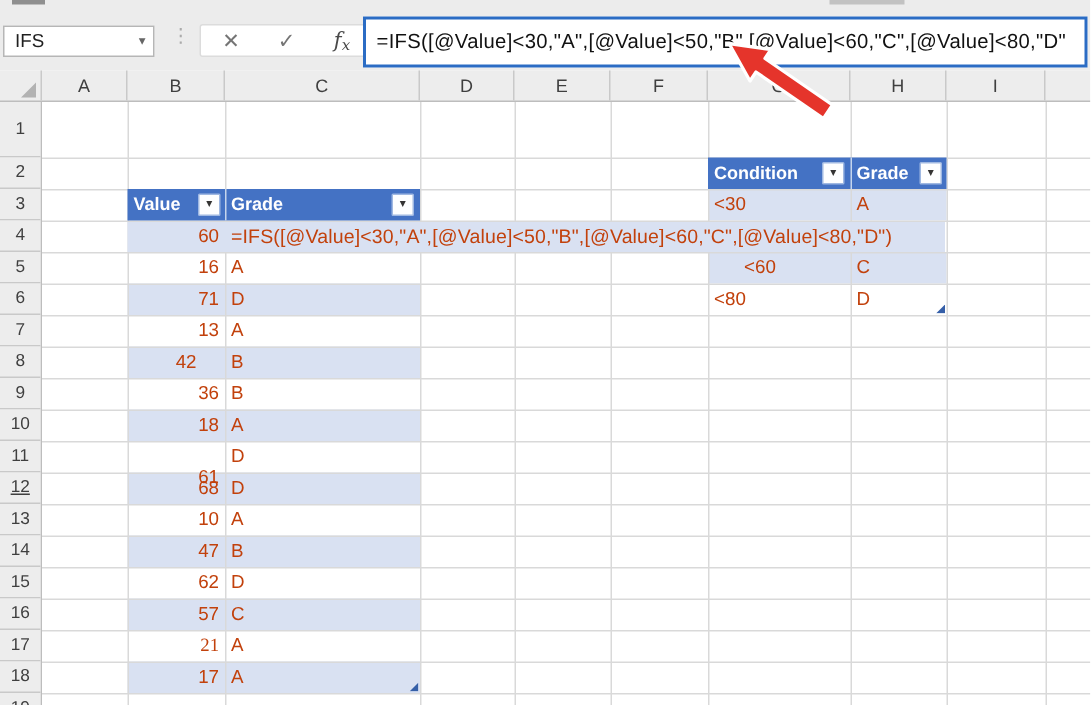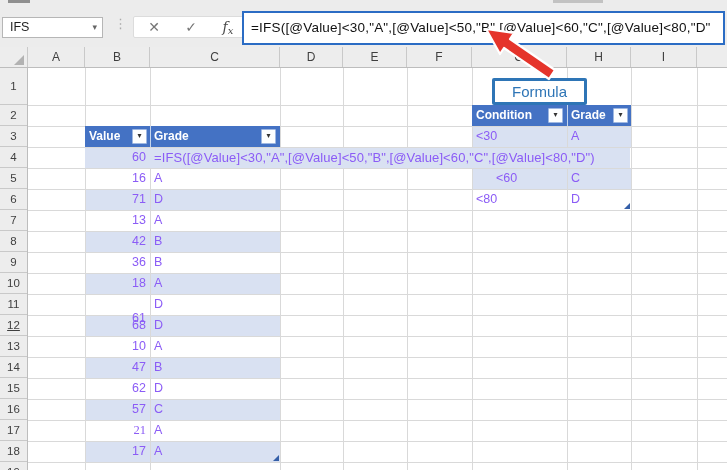--- a/index.html
+++ b/index.html
@@ -32,21 +32,21 @@
   #corner{position:absolute;left:0;top:0;width:28px;height:20px;border-right:1px solid #C9C9C9;box-sizing:border-box;}
   #corner-tri{position:absolute;left:14px;top:8px;width:0;height:0;border-left:10px solid transparent;border-bottom:10px solid #B2B2B2;}
   #rowhdrs{left:0;top:68px;width:28px;height:402px;background:#EDEDED;border-right:1px solid #BDBDBD;box-sizing:border-box;}
   .rowhdr{position:absolute;left:0;width:27px;text-align:center;font-size:11.5px;color:#3F3F3F;
           border-bottom:1px solid #C9C9C9;box-sizing:border-box;background:#EDEDED;}
 
   
   .gl{background:#D9D9D9;z-index:2;}
   .band{background:#D9E1F2;z-index:1;}
   #overlay-row4{left:85px;top:148px;width:545px;height:20px;background:#D9E1F2;z-index:2;}
-  .ct{z-index:3;font-size:12.5px;line-height:21px;color:#8b5cf6;white-space:nowrap;}
+  .ct{z-index:3;font-size:12.5px;line-height:21px;color:#c2410c;white-space:nowrap;}
   .num{text-align:right;}
   #title{left:90px;top:68px;height:37px;line-height:38px;font-size:26px;font-weight:bold;color:#0a0a0a;z-index:3;white-space:nowrap;}
   #cell-formula-text{left:154px;top:147px;height:21px;font-size:13px;letter-spacing:0.1px;z-index:3;}
 
   .tblhdr{background:#4472C4;z-index:4;}
   .tblhdr-label{position:absolute;top:0;height:21px;line-height:21px;color:#fff;font-weight:bold;font-size:12px;white-space:nowrap;}
   .hdrsep{position:absolute;top:0;width:1px;height:21px;background:#DCE6F5;opacity:.85;}
   .filterbtn{position:absolute;width:15px;height:15px;background:#FDFEFF;border:1px solid #9FB8E2;box-sizing:border-box;
              text-align:center;line-height:12px;font-size:8px;color:#333;border-radius:1px;}
   .handle{width:6px;height:6px;background:#355FA8;clip-path:polygon(100% 0,100% 100%,0 100%);z-index:4;}
@@ -119,21 +119,21 @@
 
   <div class="abs" id="grid" style="left:0;top:0;width:727px;height:470px;">
       <div class="abs ct num" style="left: 85px; top: 168px; width: 61px; height: 21px;">16</div>
       <div class="abs ct" style="left: 154px; top: 168px; height: 21px;">A</div>
       <div class="abs band" style="left: 85px; top: 189px; width: 195px; height: 21px;"></div>
       <div class="abs ct num" style="left: 85px; top: 189px; width: 61px; height: 21px;">71</div>
       <div class="abs ct" style="left: 154px; top: 189px; height: 21px;">D</div>
       <div class="abs ct num" style="left: 85px; top: 210px; width: 61px; height: 21px;">13</div>
       <div class="abs ct" style="left: 154px; top: 210px; height: 21px;">A</div>
       <div class="abs band" style="left: 85px; top: 231px; width: 195px; height: 21px;"></div>
-      <div class="abs ct num" style="left: 85px; top: 231px; width: 61px; height: 21px;">42</div>
+      <div class="abs ct num" style="left: 70px; top: 231px; width: 61px; height: 21px;">42</div>
       <div class="abs ct" style="left: 154px; top: 231px; height: 21px;">B</div>
       <div class="abs ct num" style="left: 85px; top: 252px; width: 61px; height: 21px;">36</div>
       <div class="abs ct" style="left: 154px; top: 252px; height: 21px;">B</div>
       <div class="abs band" style="left: 85px; top: 273px; width: 195px; height: 21px;"></div>
       <div class="abs ct num" style="left: 85px; top: 273px; width: 61px; height: 21px;">18</div>
       <div class="abs ct" style="left: 154px; top: 273px; height: 21px;">A</div>
       <div class="abs ct num" style="left: 85px; top: 308px; width: 61px; height: 21px; text-align: right;">61</div>
       <div class="abs ct" style="left: 154px; top: 294px; height: 21px;">D</div>
       <div class="abs band" style="left: 85px; top: 315px; width: 195px; height: 21px;"></div>
       <div class="abs ct num" style="left: 85px; top: 315px; width: 61px; height: 21px;">68</div>
@@ -210,19 +210,18 @@
   <div class="abs band" style="left:472px;top:168px;width:159px;height:21px;"></div>
   <div class="abs ct" style="left:476px;top:168px;margin-left:20px;">&lt;60</div>
   <div class="abs ct" style="left:571px;top:168px;">C</div>
 
   <div class="abs ct" style="left:476px;top:189px;">&lt;80</div>
   <div class="abs ct" style="left:571px;top:189px;">D</div>
   <div class="abs handle" style="left:624px;top:203px;"></div>
 
   <div class="abs handle" style="left:273px;top:455px;"></div>
 
-  <div class="abs" id="formula-box">Formula</div>
 
   <svg class="abs" id="arrow-svg" viewBox="0 0 727 470">
     <polygon points="486,29 514,33 510,39 555,70 549,79 504,48 500,54"></polygon>
   </svg>
 
 </div>
 
 </body></html>

